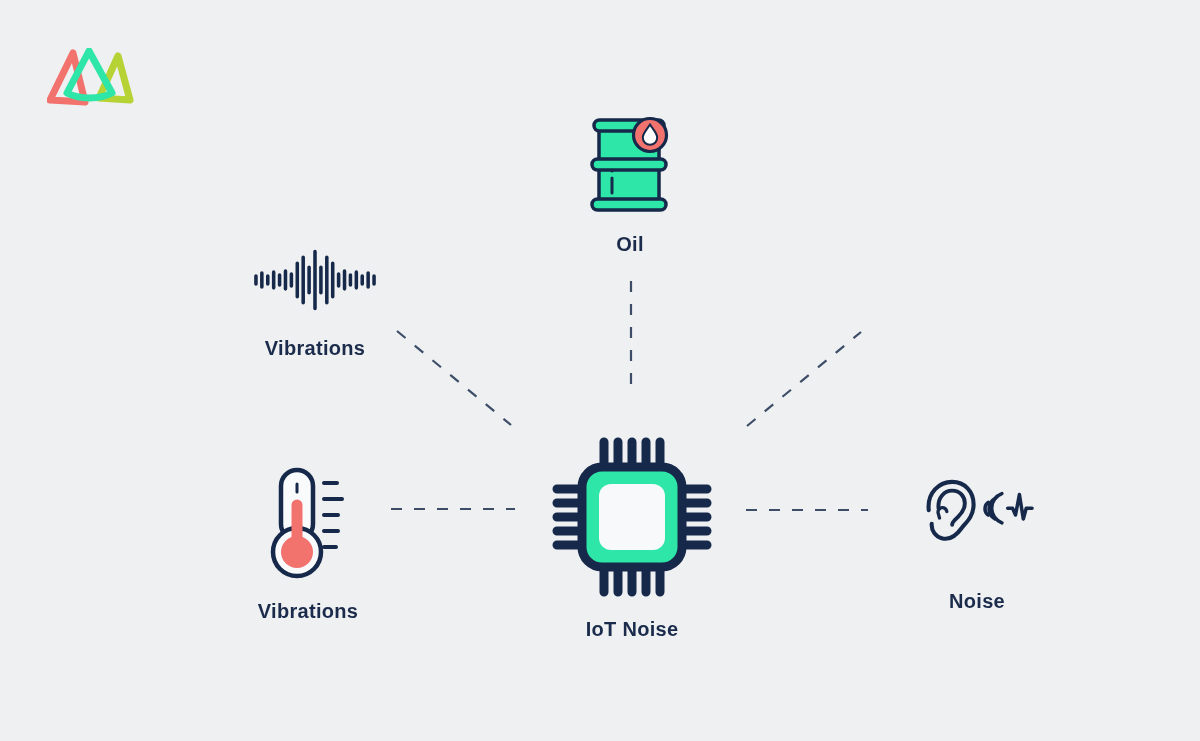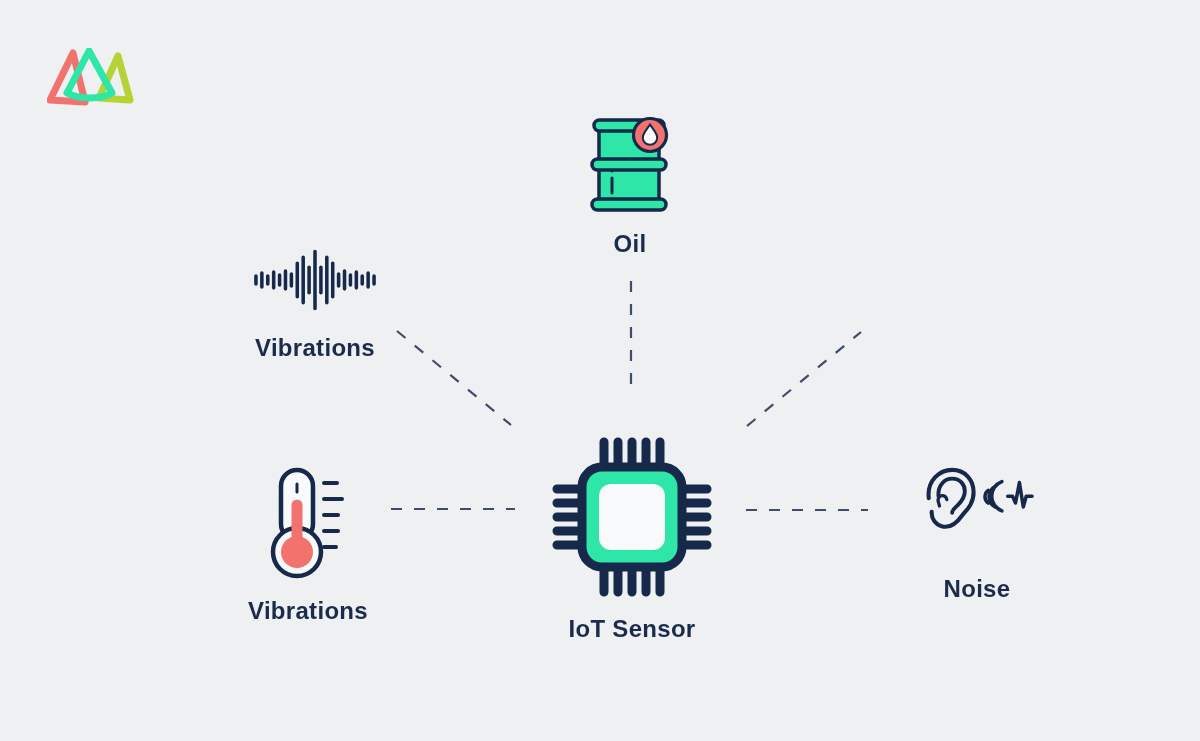--- a/index.html
+++ b/index.html
@@ -21,41 +21,41 @@
     width: 1200px; height: 741px;
   }
   .node {
     position: absolute;
     display: flex;
     flex-direction: column;
     align-items: center;
   }
   .node-label {
     color: #1b2b4b;
-    font-size: 24px;
+    font-size: 20px;
     font-weight: 600;
     letter-spacing: 0.3px;
     line-height: 30px;
     white-space: nowrap;
   }
   .logo {
     position: absolute;
     left: 47px;
     top: 48px;
   }
   
   .node-oil         { left: 575px; top: 112px; width: 110px; }
   .node-oil         .node-label { margin-top: 12px; }
   .node-vibrations  { left: 245px; top: 248px; width: 140px; }
   .node-vibrations  .node-label { margin-top: 21px; }
   .node-pressure    { left: 903px; top: 232px; width: 120px; }
   .node-pressure    .node-label { margin-top: -2px; }
   .node-temperature { left: 233px; top: 462px; width: 150px; }
   .node-temperature .node-label { margin-top: 14px; }
-  .node-noise       { left: 902px; top: 464px; width: 150px; text-align: center; }
+  .node-noise       { left: 902px; top: 476px; width: 150px; text-align: center; }
   .node-noise       .node-label { margin-top: 30px; }
   .node-center      { left: 547px; top: 437px; width: 170px; }
   .node-center      .node-label { margin-top: 17px; }
 </style>
 </head>
 <body>
 
 <div class="canvas">
 
   <svg class="connectors" viewBox="0 0 1200 741" fill="none">
@@ -140,16 +140,16 @@
     <svg width="160" height="160" viewBox="0 0 160 160" fill="none">
       <g stroke="#16294a" stroke-width="9" stroke-linecap="round">
         <path d="M52,5 v23 M66,5 v23 M80,5 v23 M94,5 v23 M108,5 v23"></path>
         <path d="M52,132 v23 M66,132 v23 M80,132 v23 M94,132 v23 M108,132 v23"></path>
         <path d="M5,52 h23 M5,66 h23 M5,80 h23 M5,94 h23 M5,108 h23"></path>
         <path d="M132,52 h23 M132,66 h23 M132,80 h23 M132,94 h23 M132,108 h23"></path>
       </g>
       <rect x="30" y="30" width="100" height="100" rx="20" fill="#2ee6a7" stroke="#16294a" stroke-width="9"></rect>
       <rect x="47" y="47" width="66" height="66" rx="12" fill="#f7f9fa"></rect>
     </svg>
-    <div class="node-label">IoT Sensor</div>
+    <div class="node-label">IoT Noise</div>
   </div>
 
 </div>
 
 </body></html>

